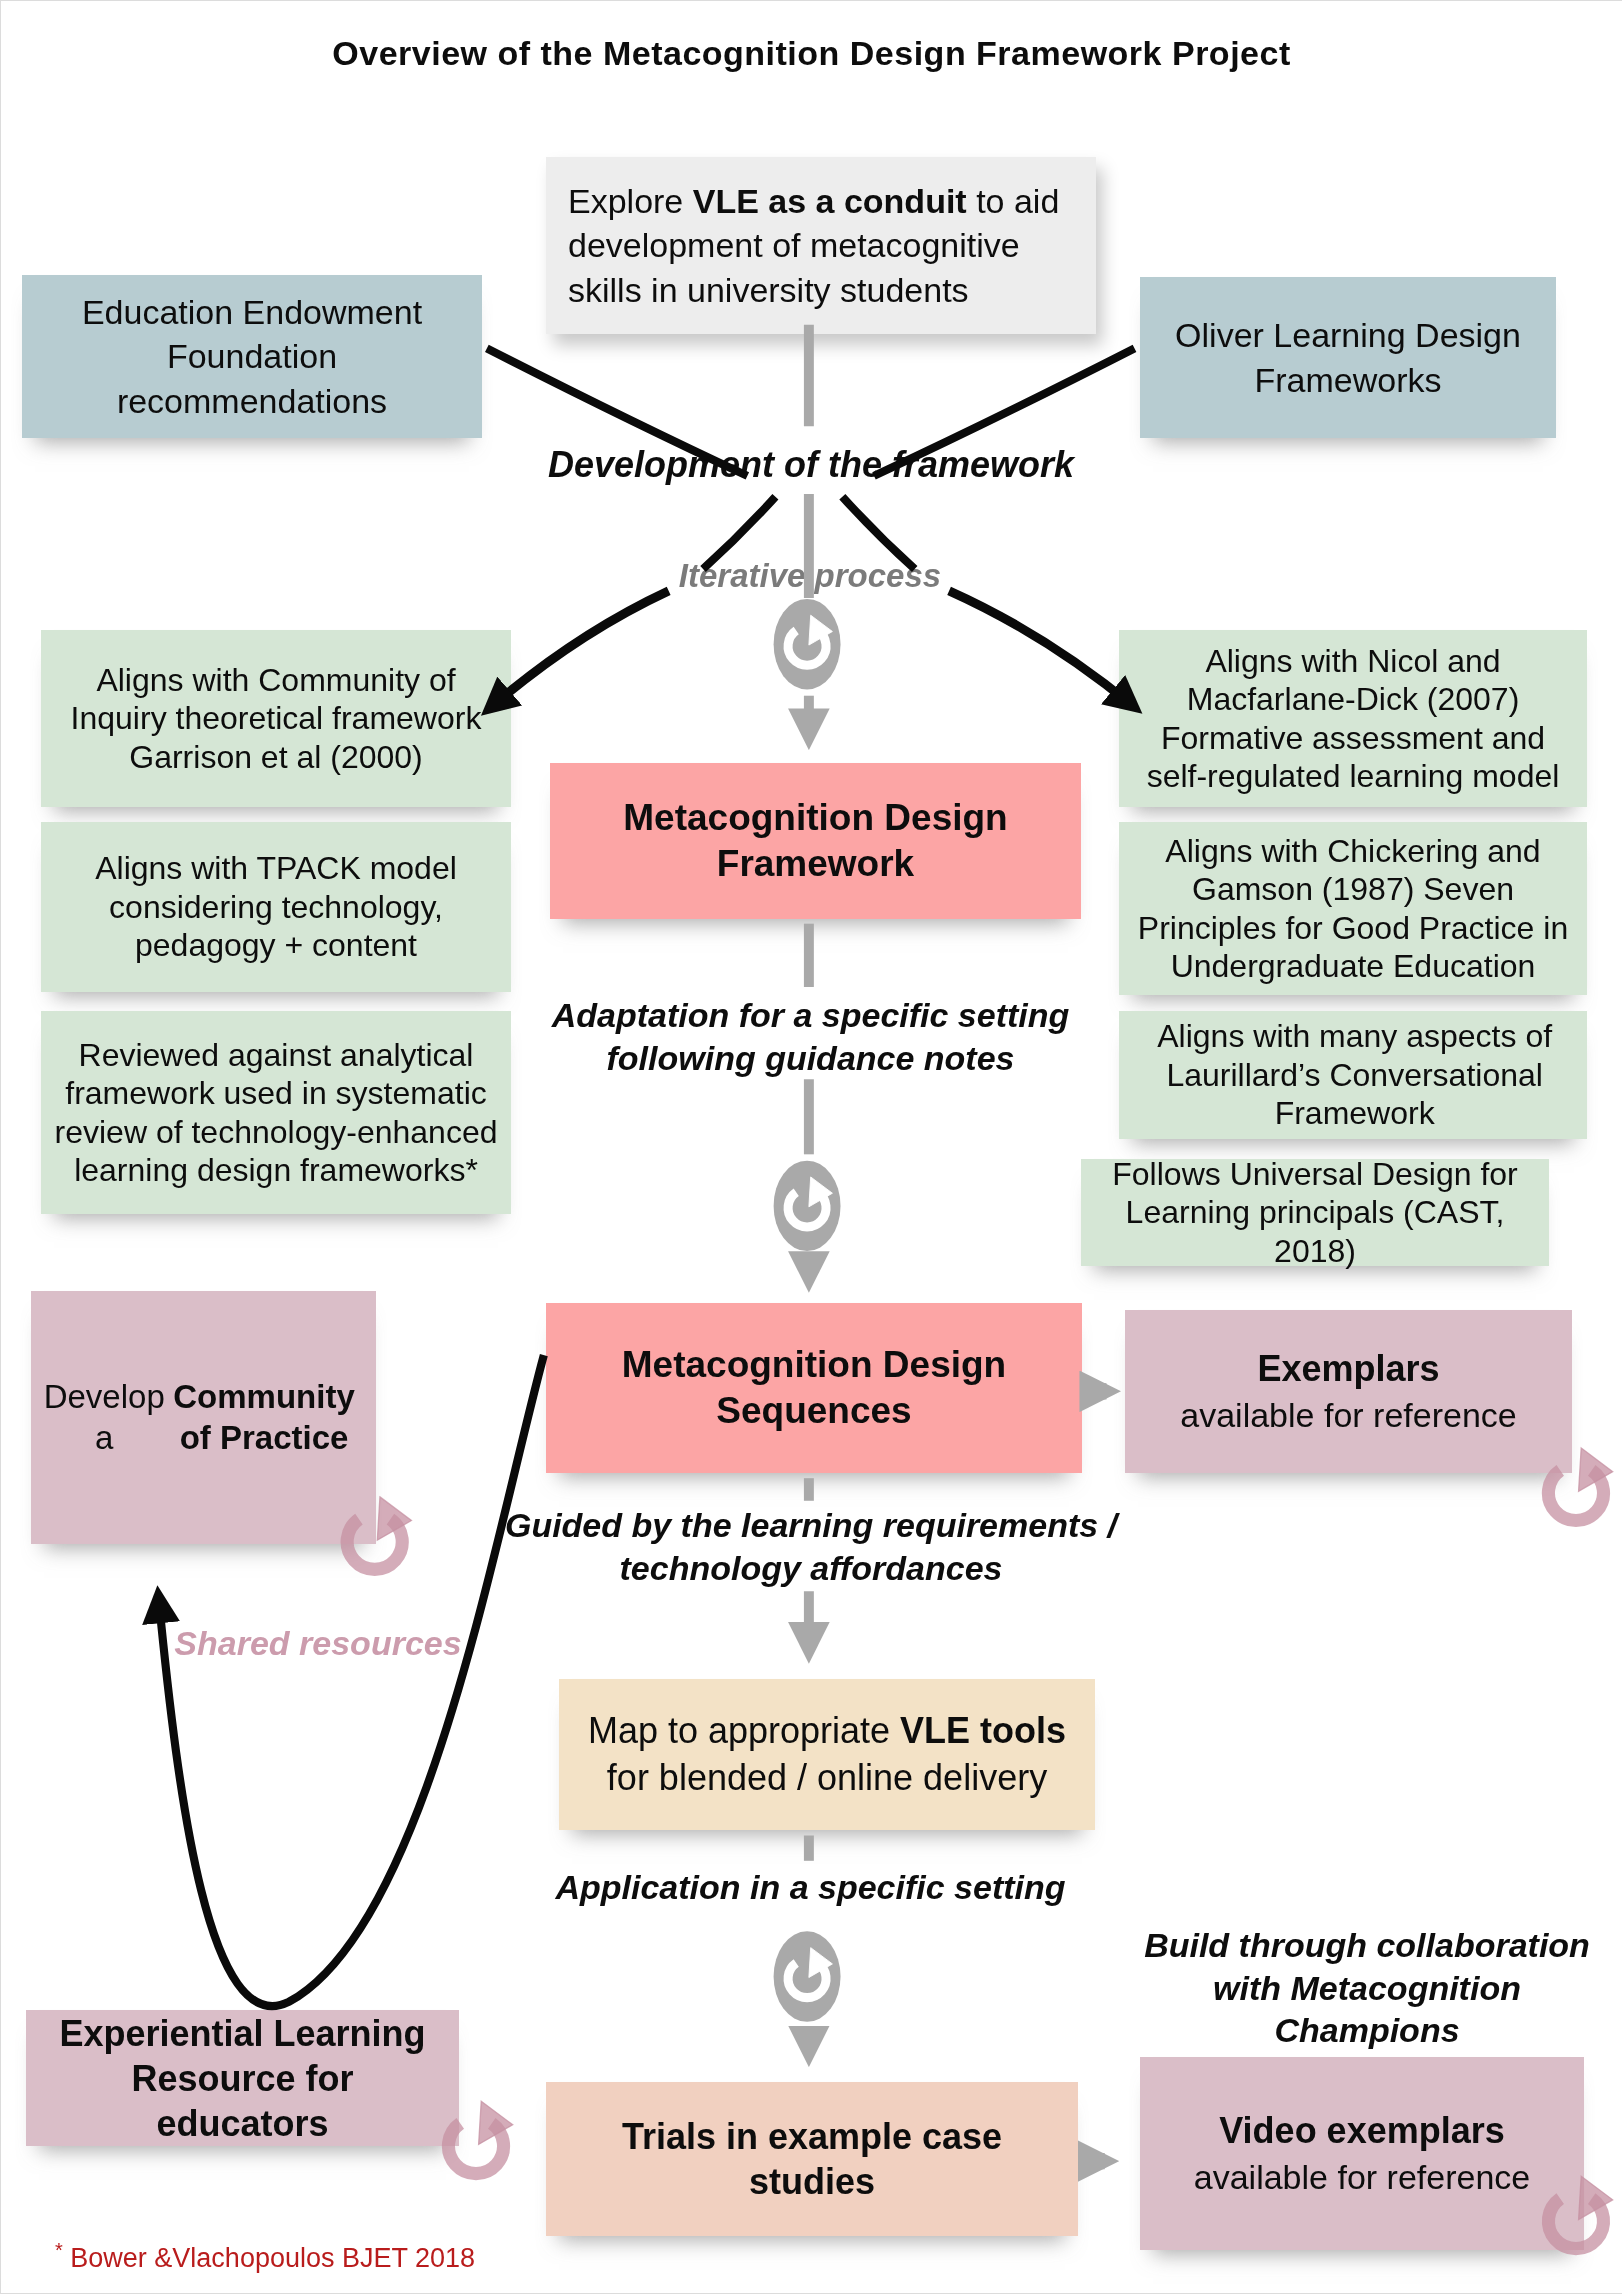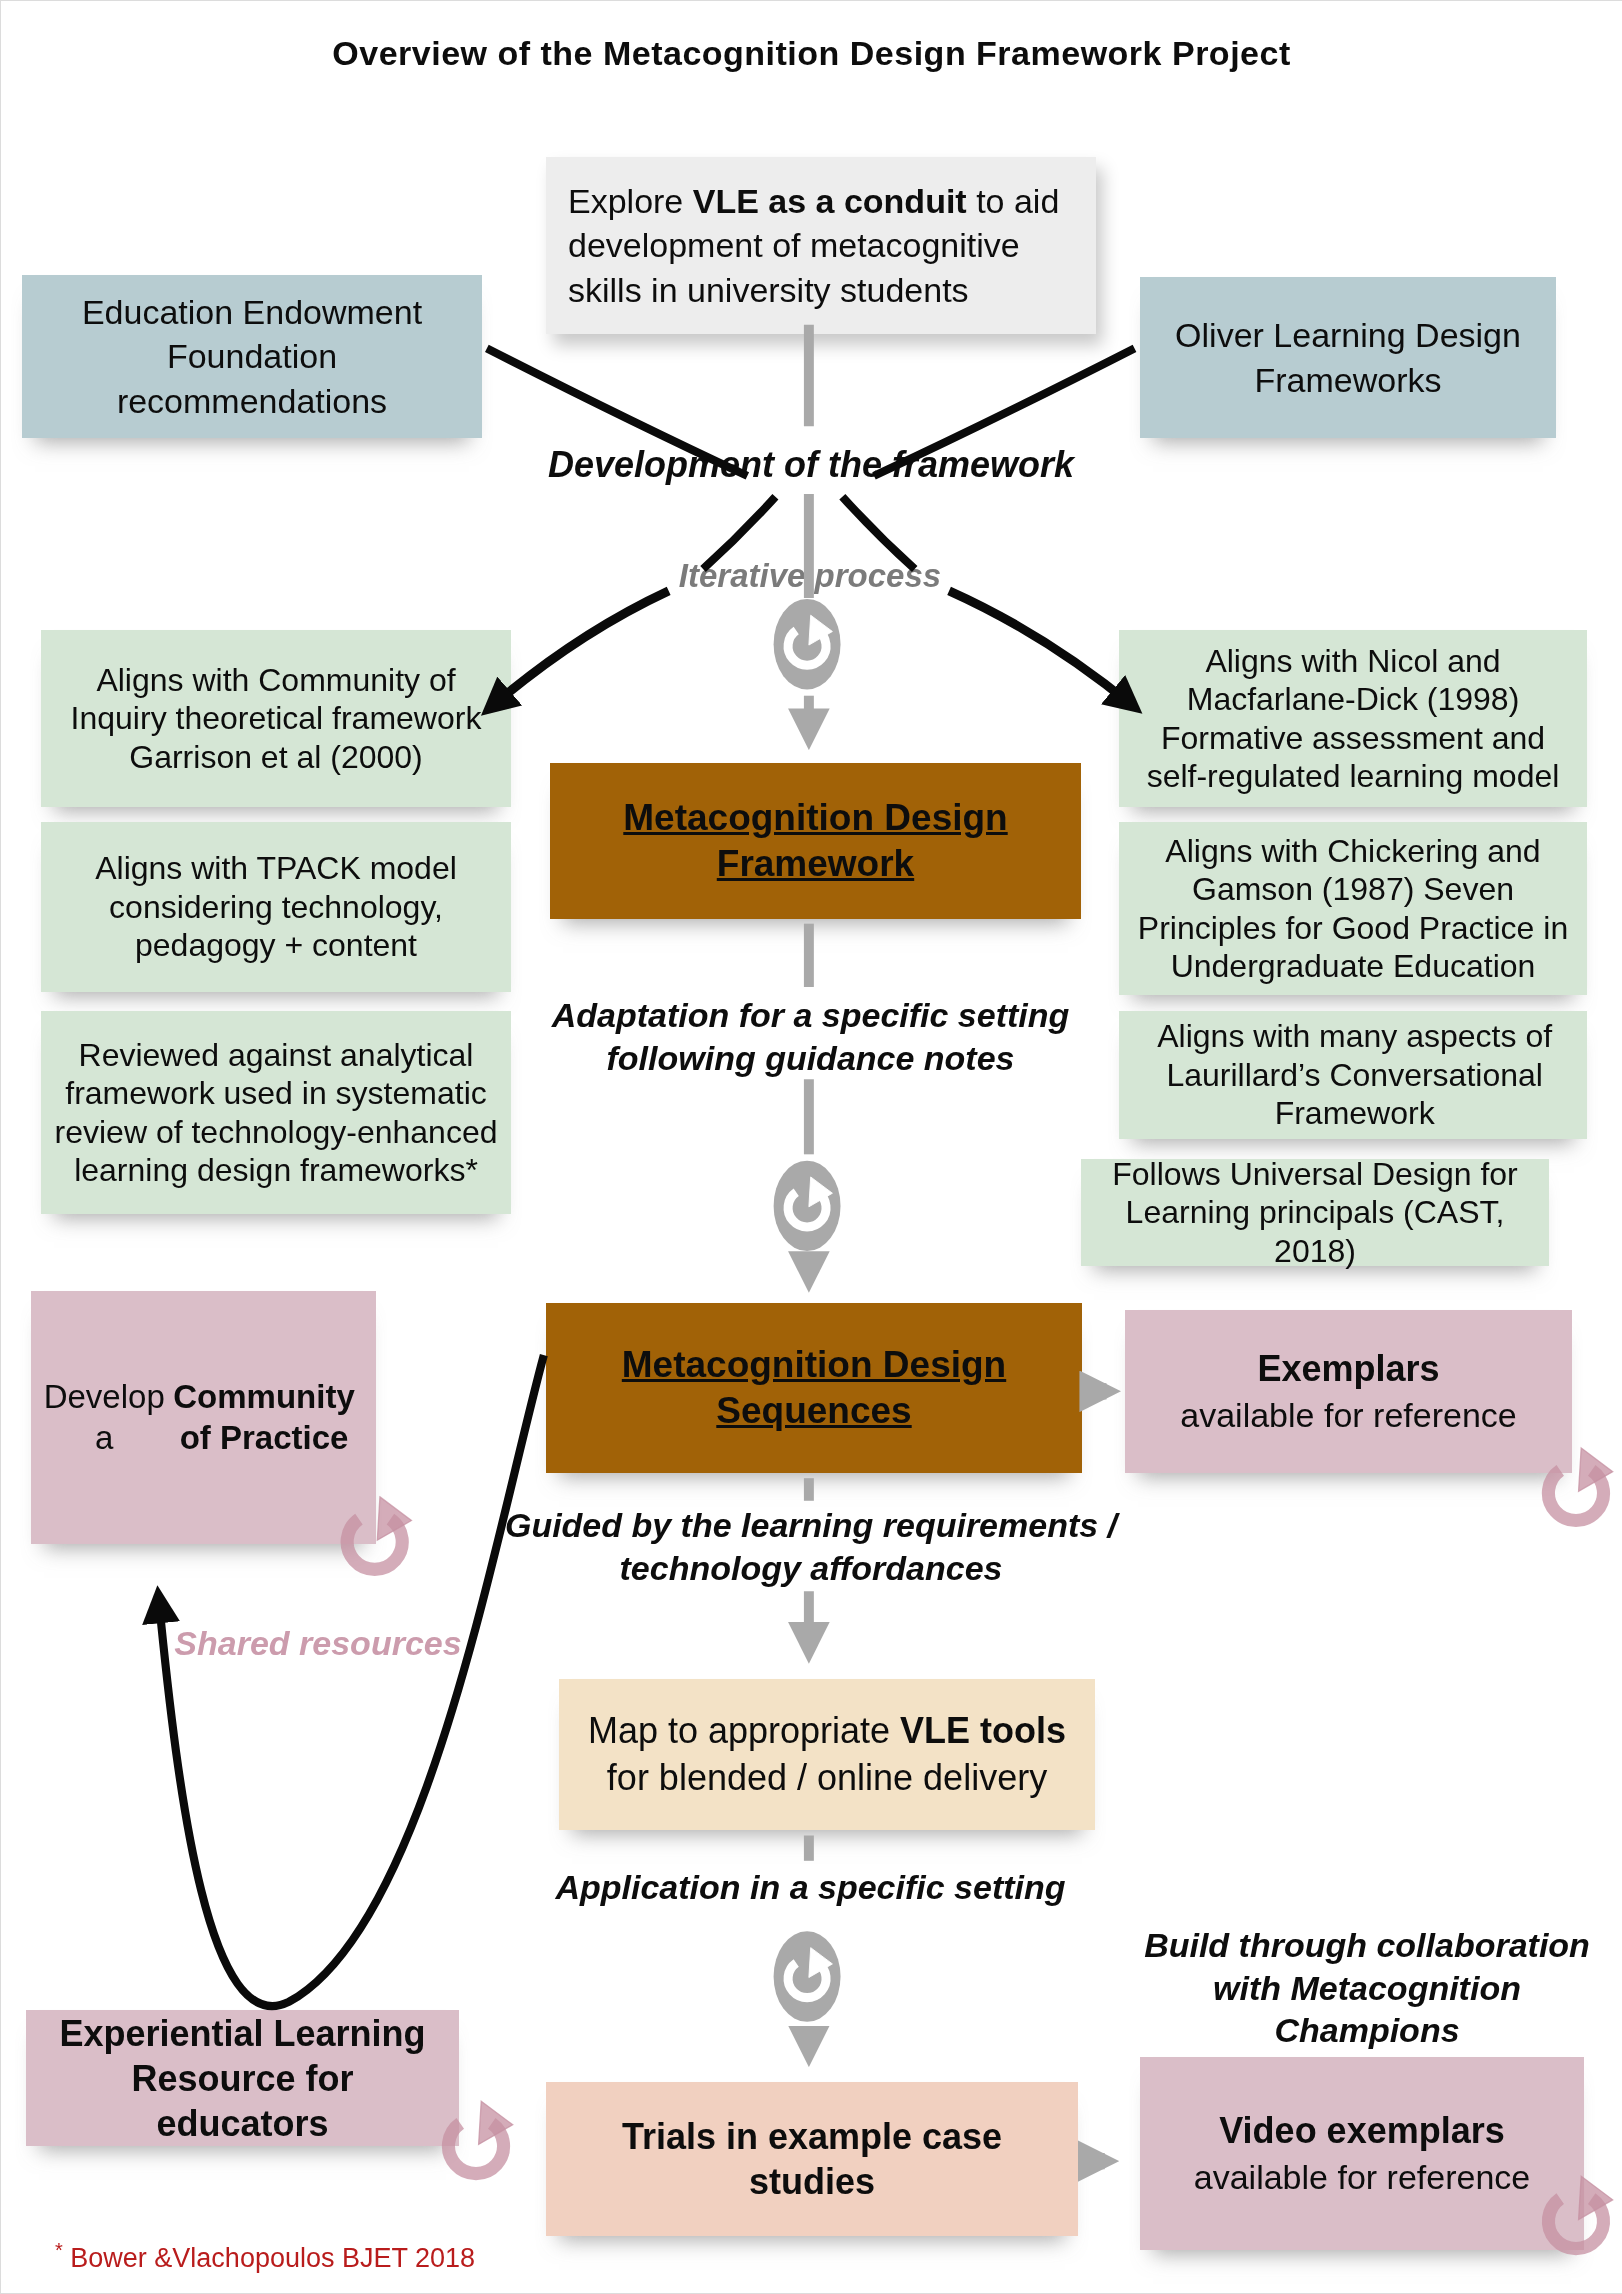--- a/index.html
+++ b/index.html
@@ -5,21 +5,21 @@
   html,body{margin:0;padding:0;background:#fff;}
   body{font-family:"Liberation Sans","DejaVu Sans",sans-serif;color:#0d0d0d;}
   #canvas{position:relative;width:1623px;height:2294px;background:#ffffff;
           border:0.9px solid #dcdcdc;box-sizing:border-box;overflow:hidden;}
   .box{position:absolute;display:flex;align-items:center;justify-content:center;
        text-align:center;box-sizing:border-box;
        box-shadow:0 16.3px 20px -12.7px rgba(100,100,100,.55);}
   .gray-box{background:#ededed;box-shadow:7.2px 11px 16.3px rgba(0,0,0,.22);}
   .blue-box{background:#b7ccd1;}
   .green-box{background:#d5e6d5;font-size:32px;line-height:1.2;padding:7.2px 12.7px;}
-  .yellow-box{background:#a16207;font-weight:bold;font-size:37px;line-height:1.25;text-decoration:underline;}
+  .yellow-box{background:#fca5a5;font-weight:bold;font-size:37px;line-height:1.25;}
   .pink-box{background:#dabec8;}
   .tan-box{background:#f3e2c6;}
   .salmon-box{background:#f1d0c0;}
   .caption{position:absolute;font-style:italic;font-weight:bold;text-align:center;
            font-size:34px;line-height:1.25;}
   .caption-gray{color:#7b7b7b;font-size:33px;}
   .caption-pink{color:#cc9cad;}
   .title{position:absolute;top:33px;left:0;width:100%;text-align:center;
          font-size:34px;font-weight:bold;letter-spacing:0.5px;}
   .fs38{font-size:34px;line-height:1.3;}
@@ -43,21 +43,21 @@
   <div class="box blue-box fs38" style="left:21px;top:274px;width:460px;height:163px;padding:0 27px;">Education Endowment Foundation recommendations</div>
   <div class="box blue-box fs38" style="left:1139px;top:276px;width:416px;height:161px;padding:0 27px;">Oliver Learning Design Frameworks</div>
 
   <div class="caption" style="left:448px;top:441px;width:724px;font-size:36px;">Development of the framework</div>
   <div class="caption caption-gray" style="left:583px;top:554px;width:452px;">Iterative process</div>
 
   <div class="box green-box" style="left:40px;top:629px;width:470px;height:177px;">Aligns with Community of Inquiry theoretical framework Garrison et al (2000)</div>
   <div class="box green-box" style="left:40px;top:821px;width:470px;height:170px;">Aligns with TPACK model considering technology, pedagogy + content</div>
   <div class="box green-box" style="left:40px;top:1010px;width:470px;height:203px;">Reviewed against analytical framework used in systematic review of technology-enhanced learning design frameworks*</div>
 
-  <div class="box green-box" style="left:1118px;top:629px;width:468px;height:177px;">Aligns with Nicol and Macfarlane-Dick (1998) Formative assessment and self-regulated learning model</div>
+  <div class="box green-box" style="left:1118px;top:629px;width:468px;height:177px;">Aligns with Nicol and Macfarlane-Dick (2007) Formative assessment and self-regulated learning model</div>
   <div class="box green-box" style="left:1118px;top:821px;width:468px;height:173px;">Aligns with Chickering and Gamson (1987) Seven Principles for Good Practice in Undergraduate Education</div>
   <div class="box green-box" style="left:1118px;top:1010px;width:468px;height:128px;padding-left:16px;">Aligns with many aspects of Laurillard’s Conversational Framework</div>
   <div class="box green-box" style="left:1080px;top:1158px;width:468px;height:107px;">Follows Universal Design for Learning principals (CAST, 2018)</div>
 
   <div class="box yellow-box" style="left:549px;top:762px;width:531px;height:156px;padding:0 36px;">Metacognition Design Framework</div>
 
   <div class="caption" style="left:493px;top:993px;width:633px;">Adaptation for a specific setting following guidance notes</div>
 
   <div class="box yellow-box" style="left:545px;top:1302px;width:536px;height:170px;padding:0 54px;">Metacognition Design Sequences</div>
 

